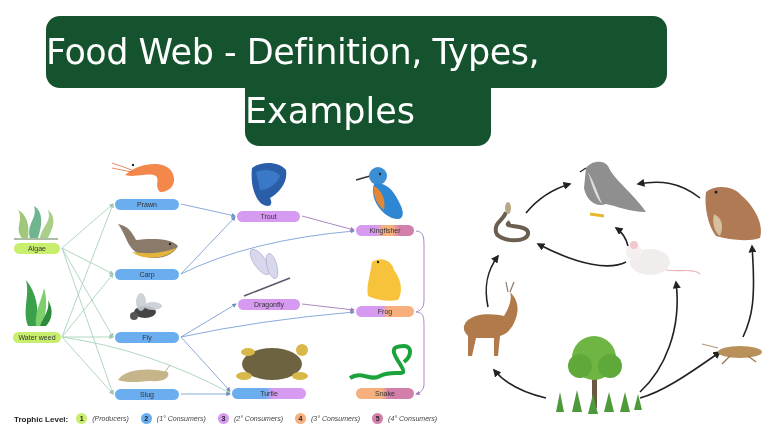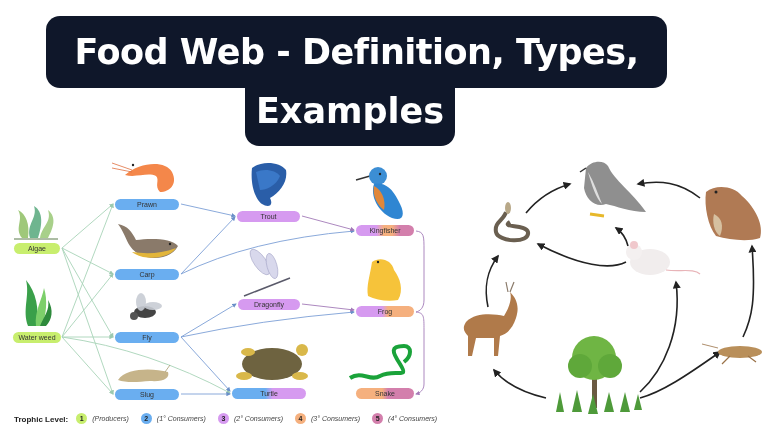--- a/index.html
+++ b/index.html
@@ -1,19 +1,19 @@
 <!DOCTYPE html>
 <html><head>
 <meta charset="utf-8">
 <style>
   html, body { margin:0; padding:0; background:#ffffff; }
   body { width:768px; height:432px; position:relative; overflow:hidden; font-family:"Liberation Sans", sans-serif; }
-  .title-box { position:absolute; background:#0f172a; color:#fff; font-family:"DejaVu Sans", sans-serif; font-weight:bold; text-align:center; }
+  .title-box { position:absolute; background:#14532d; color:#fff; font-family:"DejaVu Sans", sans-serif; font-weight:normal; }
   .title-line1 { left:46px; top:16px; width:621px; height:72px; border-radius:14px; font-size:35px; line-height:72px; letter-spacing:-0.5px; }
-  .title-line2 { left:245px; top:80px; width:210px; height:66px; border-radius:0 0 14px 14px; font-size:35px; line-height:62px; }
+  .title-line2 { left:245px; top:80px; width:246px; height:66px; border-radius:0 0 14px 14px; font-size:35px; line-height:62px; }
   .diagram { position:absolute; left:0; top:0; width:768px; height:432px; }
   .node-label { position:absolute; height:11px; border-radius:6px; font-size:7px; line-height:11px; text-align:center; color:#333; }
   .legend { position:absolute; left:14px; top:413px; font-size:7px; color:#444; display:flex; align-items:flex-end; white-space:nowrap; }
   .legend-title { font-weight:bold; font-size:8px; color:#222; margin-right:8px; }
   .legend-item { display:flex; align-items:center; margin-right:12px; }
   .legend-dot { width:11px; height:11px; border-radius:50%; font-size:7px; font-weight:bold; text-align:center; line-height:11px; color:#222; margin-right:5px; }
   .legend-text { font-style:italic; }
 </style>
 </head>
 <body>

